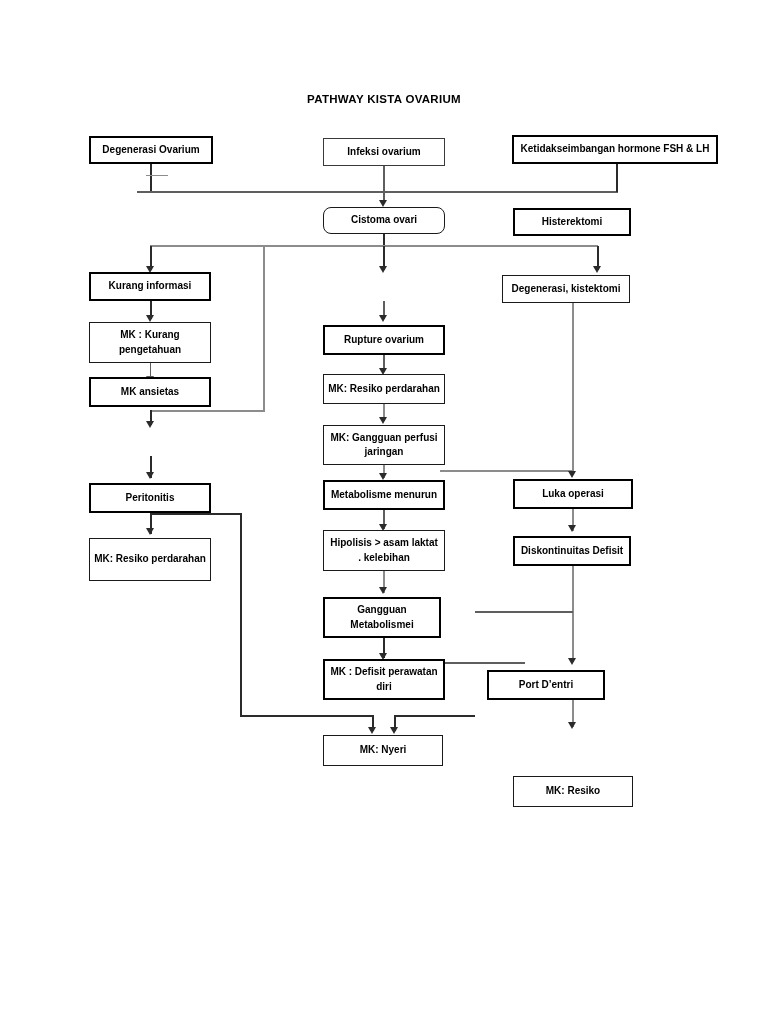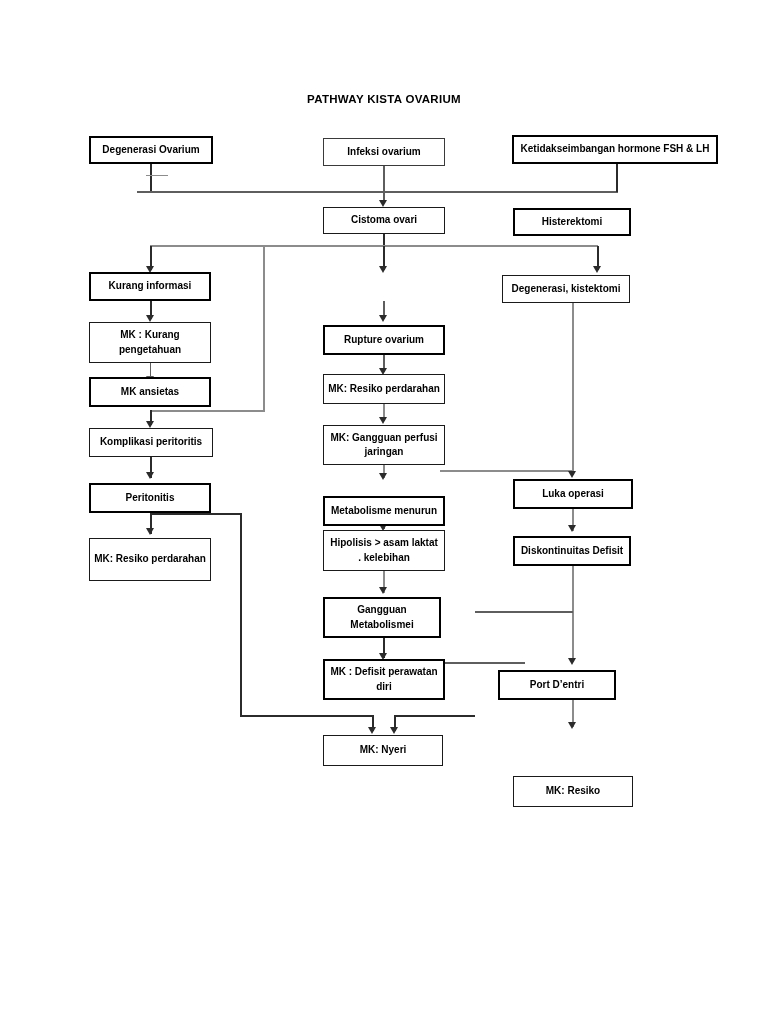--- a/index.html
+++ b/index.html
@@ -168,21 +168,21 @@
   </div>
 
   <div class="node light" style="left:323px; top:138px; width:122px; height:28px;">
     <span class="label">Infeksi ovarium</span>
   </div>
 
   <div class="node heavy" style="left:512px; top:135px; width:206px; height:29px;">
     <span class="label">Ketidakseimbangan hormone FSH &amp; LH</span>
   </div>
 
-  <div class="node" style="left:323px; top:207px; width:122px; height:27px;">
+  <div class="node" style="left:323px; top:207px; width:122px; height:27px;border-radius:8px;">
     <span class="label">Cistoma ovari</span>
   </div>
 
   <div class="node heavy" style="left:513px; top:208px; width:118px; height:28px;">
     <span class="label">Histerektomi</span>
   </div>
 
   <div class="node heavy" style="left:89px; top:272px; width:122px; height:29px;">
     <span class="label">Kurang informasi</span>
   </div>
@@ -201,33 +201,30 @@
   </div>
 
   <div class="node heavy" style="left:89px; top:377px; width:122px; height:30px;">
     <span class="label">MK ansietas</span>
   </div>
 
   <div class="node" style="left:323px; top:374px; width:122px; height:30px;">
     <span class="label">MK: Resiko perdarahan</span>
   </div>
 
-  <div class="node" style="left:89px; top:428px; width:124px; height:29px;">
-    <span class="label">Komplikasi peritoritis</span>
-  </div>
 
   <div class="node" style="left:323px; top:425px; width:122px; height:40px;">
     <span class="label">MK: Gangguan perfusi jaringan</span>
   </div>
 
   <div class="node heavy" style="left:89px; top:483px; width:122px; height:30px;">
     <span class="label">Peritonitis</span>
   </div>
 
-  <div class="node heavy" style="left:323px; top:496px; width:122px; height:30px;">
+  <div class="node heavy" style="left:323px; top:480px; width:122px; height:30px;">
     <span class="label">Metabolisme menurun</span>
   </div>
 
   <div class="node heavy" style="left:513px; top:479px; width:120px; height:30px;">
     <span class="label">Luka operasi</span>
   </div>
 
   <div class="node" style="left:89px; top:538px; width:122px; height:43px;">
     <span class="label">MK:   Resiko perdarahan</span>
   </div>
@@ -241,21 +238,21 @@
   </div>
 
   <div class="node heavy" style="left:323px; top:597px; width:118px; height:41px;">
     <span class="label">Gangguan Metabolismei</span>
   </div>
 
   <div class="node heavy" style="left:323px; top:659px; width:122px; height:41px;">
     <span class="label">MK : Defisit perawatan diri</span>
   </div>
 
-  <div class="node heavy" style="left:498px; top:670px; width:118px; height:30px;">
+  <div class="node heavy" style="left:487px; top:670px; width:118px; height:30px;">
     <span class="label">Port D’entri</span>
   </div>
 
   <div class="node" style="left:323px; top:735px; width:120px; height:31px;">
     <span class="label">MK: Nyeri</span>
   </div>
 
   <div class="node" style="left:513px; top:776px; width:120px; height:31px;">
     <span class="label">MK: Resiko</span>
   </div>

